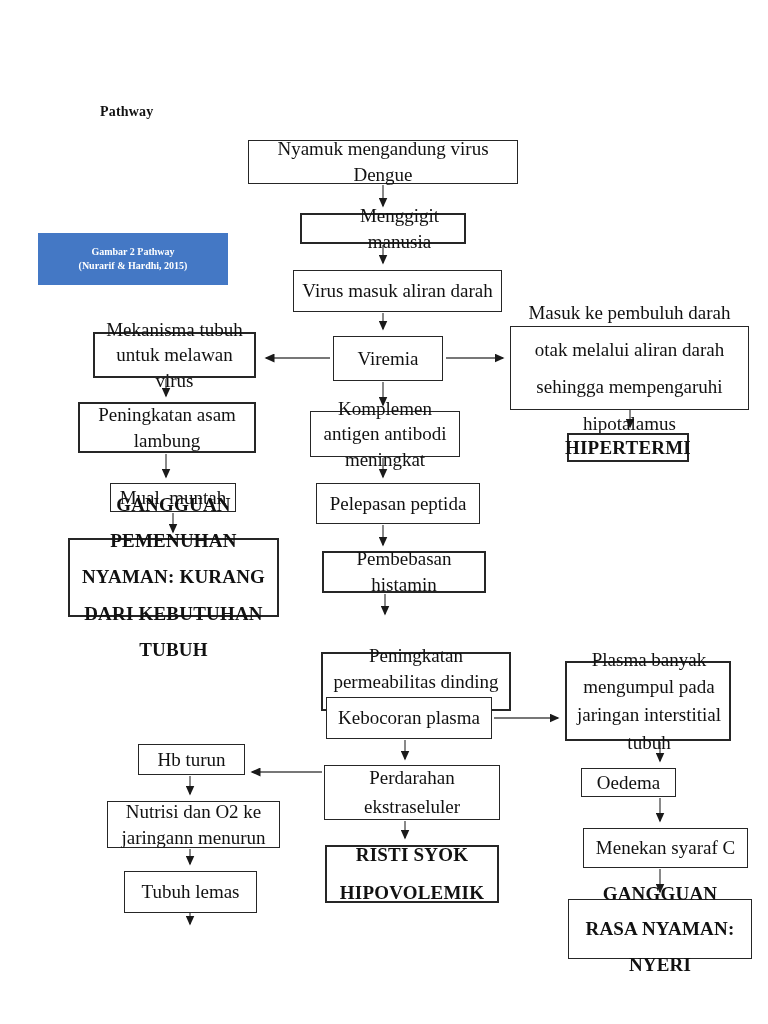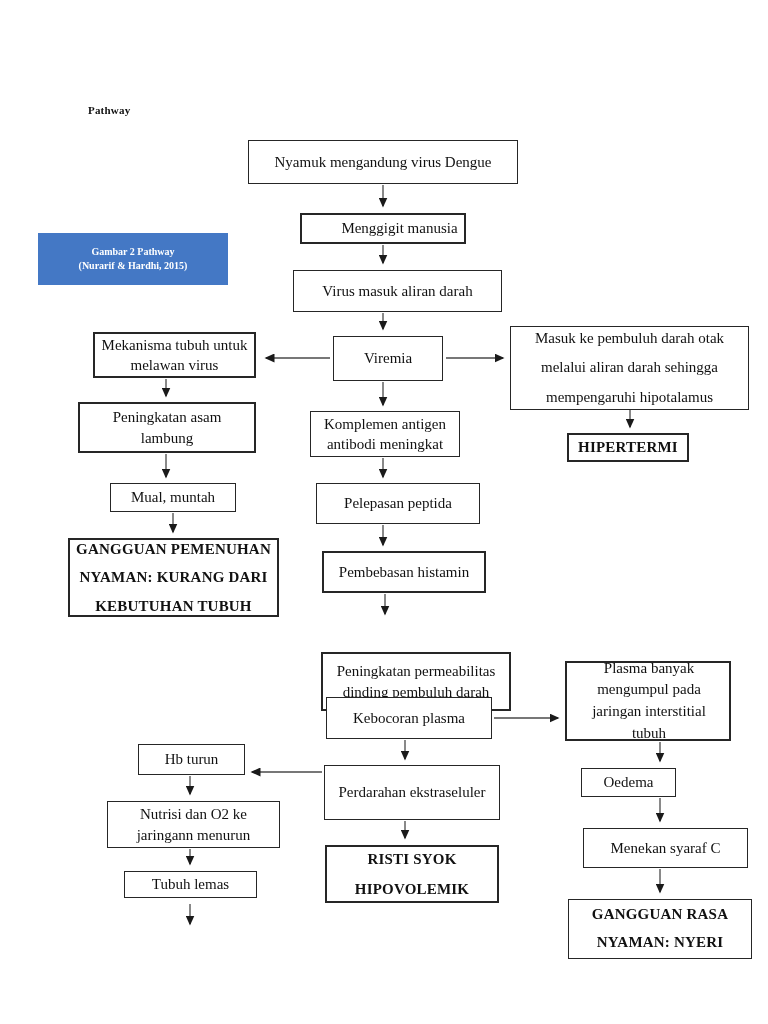--- a/index.html
+++ b/index.html
@@ -11,23 +11,23 @@
     position: relative;
     width: 768px;
     height: 1024px;
     background: #ffffff;
     font-family: "Liberation Serif", serif;
     color: #111111;
     overflow: hidden;
   }
   .doc-title {
     position: absolute;
-    left: 88px;
+    left: 100px;
     top: 104px;
-    font-size: 11px;
+    font-size: 14px;
     font-weight: bold;
     letter-spacing: 0.2px;
   }
   .caption {
     position: absolute;
     left: 38px;
     top: 233px;
     width: 190px;
     height: 52px;
     background: #4478c5;
@@ -42,21 +42,21 @@
     line-height: 1.45;
   }
   .node {
     position: absolute;
     border: 1.6px solid #262626;
     background: #ffffff;
     display: flex;
     align-items: center;
     justify-content: center;
     text-align: center;
-    font-size: 15px;
+    font-size: 19px;
     line-height: 1.35;
     padding: 2px 6px;
     box-sizing: border-box;
   }
   .node.thick { border-width: 2.5px; }
   .node.bold  { font-weight: bold; letter-spacing: 0.2px; }
   .arrows {
     position: absolute;
     left: 0;
     top: 0;
@@ -144,20 +144,20 @@
   <div class="node" style="left:581px; top:768px; width:95px; height:29px;">Oedema</div>
 
   <div class="node" style="left:583px; top:828px; width:165px; height:40px;">Menekan syaraf C</div>
 
   <div class="node bold" style="left:568px; top:899px; width:184px; height:60px; line-height:1.85;">GANGGUAN RASA NYAMAN: NYERI</div>
 
   <div class="node" style="left:138px; top:744px; width:107px; height:31px;">Hb turun</div>
 
   <div class="node" style="left:107px; top:801px; width:173px; height:47px;">Nutrisi dan O2 ke jaringann menurun</div>
 
-  <div class="node" style="left:124px; top:871px; width:133px; height:27px;font-family:Liberation Serif, serif;">Tubuh lemas</div>
+  <div class="node" style="left:124px; top:871px; width:133px; height:42px;font-family:Liberation Serif, serif;">Tubuh lemas</div>
 
 
   <div class="node" style="left:324px; top:765px; width:176px; height:55px; line-height:1.5;">Perdarahan ekstraseluler</div>
 
   <div class="node thick bold" style="left:325px; top:845px; width:174px; height:58px; line-height:2.0;">RISTI SYOK HIPOVOLEMIK</div>
 
 </div>
 
 </body></html>

